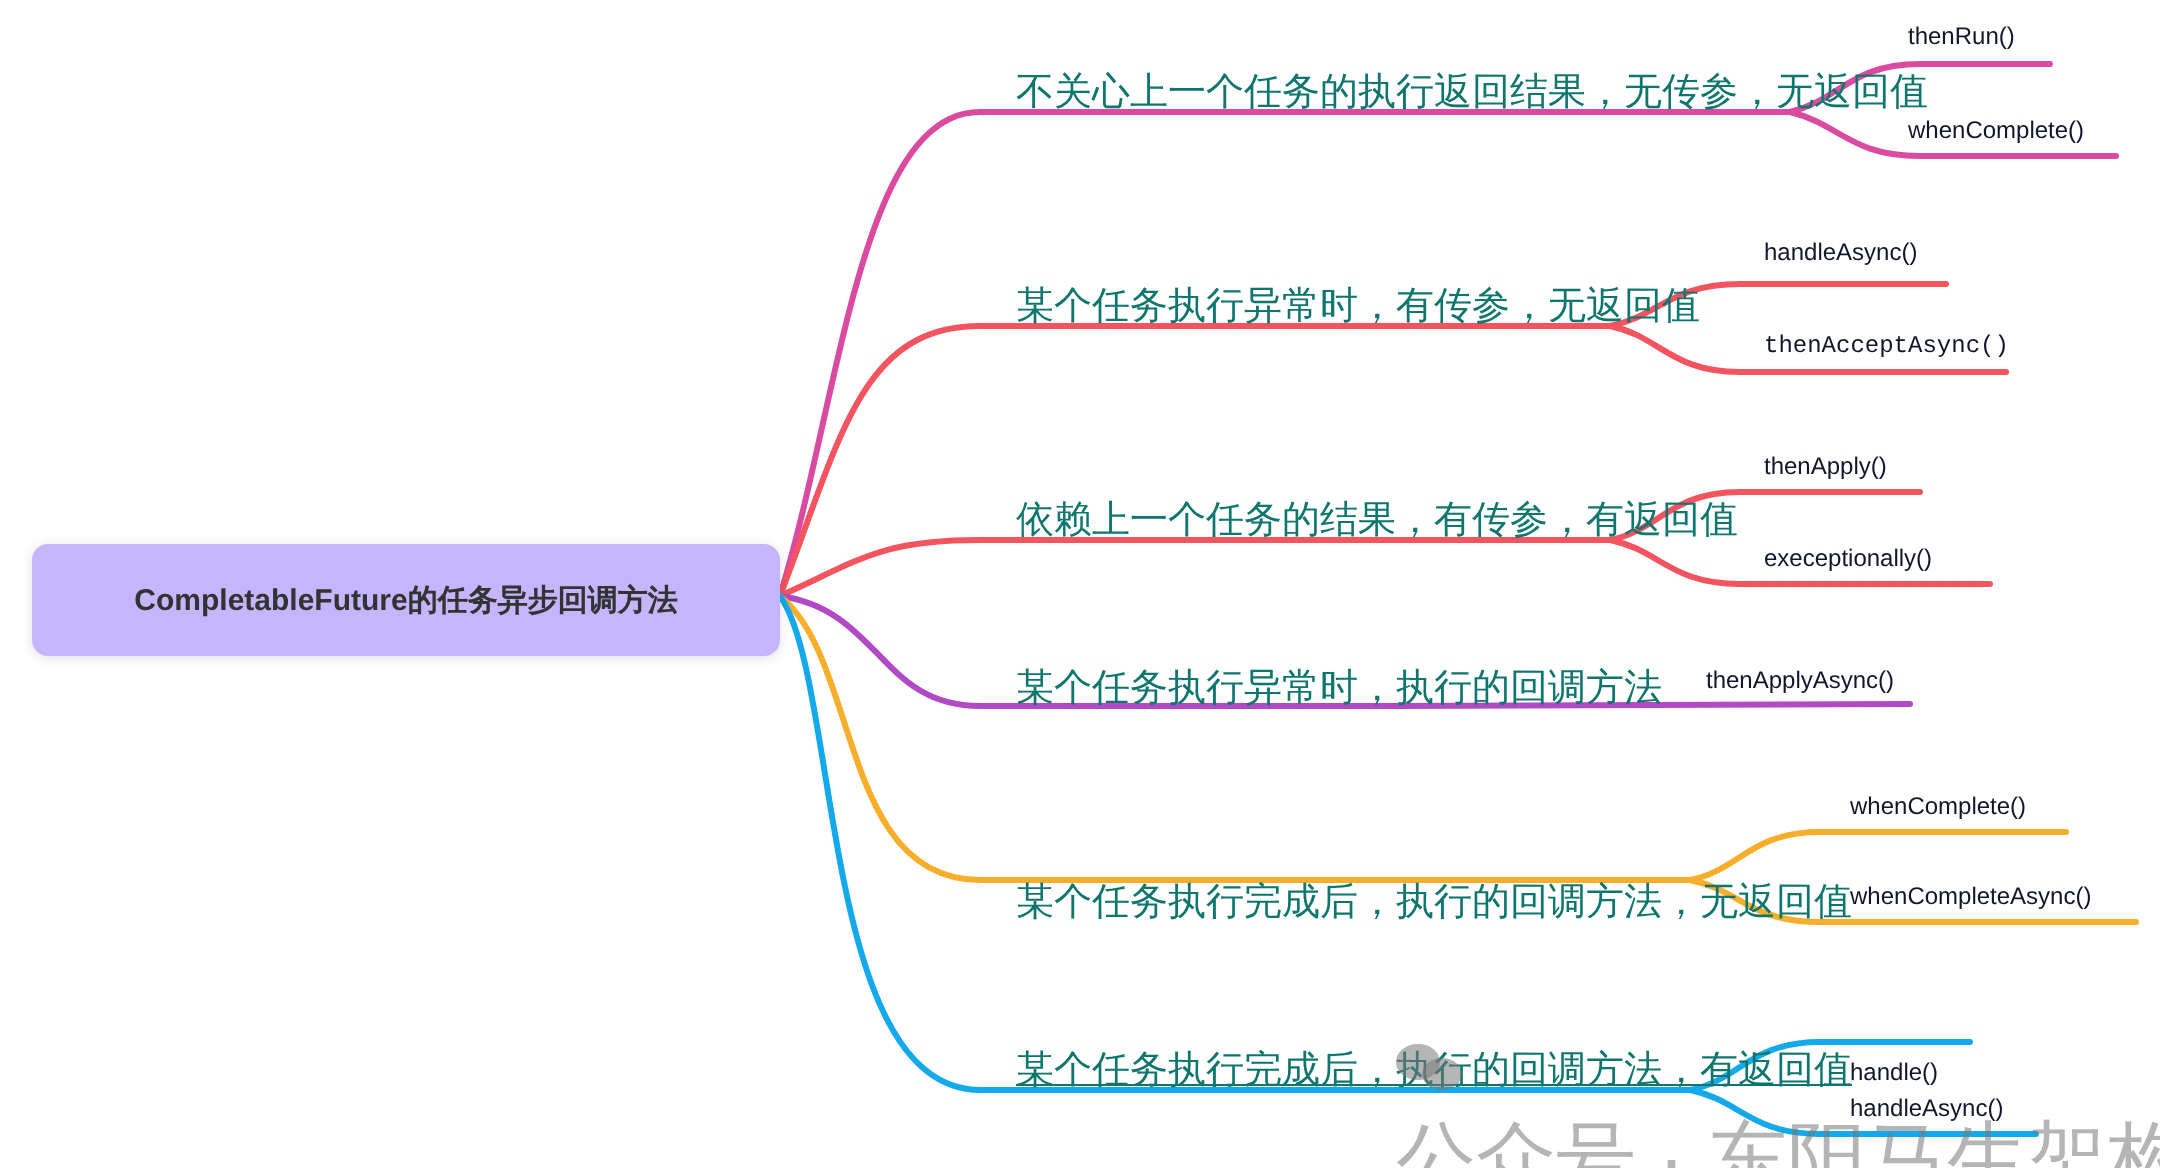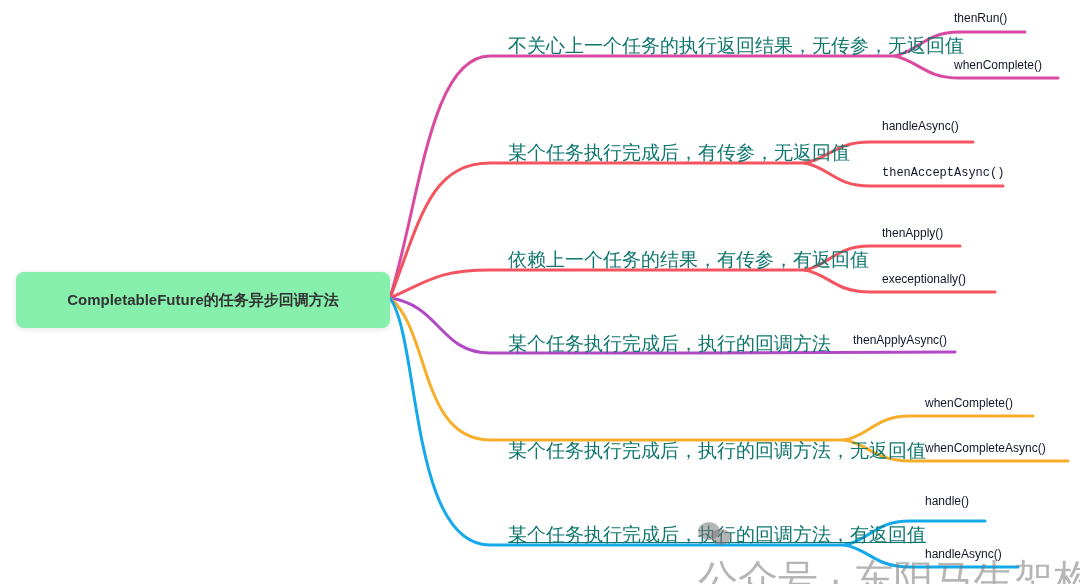--- a/index.html
+++ b/index.html
@@ -1,20 +1,20 @@
 <!DOCTYPE html>
 <html><head>
 <meta charset="utf-8">
 <style>
   html, body { margin:0; padding:0; background:#ffffff; }
   body { width:1080px; height:584px; position:relative; overflow:hidden;
          font-family:"Liberation Sans","DejaVu Sans",sans-serif; color:#222; }
   #links { position:absolute; left:0; top:0; }
   .root { position:absolute; left:16px; top:272px; width:374px; height:56px;
-          background:#86efac; border-radius:8px;
+          background:#c4b5fd; border-radius:8px;
           box-shadow:0 1px 6px rgba(0,0,0,0.12);
           display:flex; align-items:center; justify-content:center;
           font-size:15px; font-weight:bold; color:#333; }
   .lbl { position:absolute; font-size:19px; color:#0f766e; white-space:nowrap;text-align:center; }
   .leaf { position:absolute; font-size:12px; color:#0f172a; white-space:nowrap; }
   .wm { position:absolute; left:698px; top:520px; font-size:40px; color:rgba(120,120,120,0.55);
         white-space:nowrap; display:flex; gap:6px;flex-direction:column; }
   .wm .icon { width:34px; height:26px; position:relative; }
   .wm .icon i { position:absolute; background:rgba(120,120,120,0.55); border-radius:50%; }
 </style>
@@ -46,36 +46,36 @@
     <path stroke="#14a9ea" d="M845,545 C870,540 875,521 910,521 L985,521"></path>
     <path stroke="#14a9ea" d="M845,545 C870,550 875,567 910,567 L1018,567"></path>
   </g>
 </svg>
 
 <div class="root">
   <span>CompletableFuture的任务异步回调方法</span>
 </div>
 
 <div class="lbl" style="left:508px;top:33px;">不关心上一个任务的执行返回结果，无传参，无返回值</div>
-<div class="lbl" style="left:508px;top:140px;">某个任务执行完成后，有传参，无返回值</div>
+<div class="lbl" style="left:508px;top:140px;">某个任务执行异常时，有传参，无返回值</div>
 <div class="lbl" style="left:508px;top:247px;">依赖上一个任务的结果，有传参，有返回值</div>
-<div class="lbl" style="left:508px;top:331px;">某个任务执行完成后，执行的回调方法</div>
+<div class="lbl" style="left:508px;top:331px;">某个任务执行异常时，执行的回调方法</div>
 <div class="lbl" style="left:508px;top:417px;margin-top:21px;">某个任务执行完成后，执行的回调方法，无返回值</div>
 <div class="lbl" style="left:508px;top:522px;text-decoration:underline;">某个任务执行完成后，执行的回调方法，有返回值</div>
 
 <div class="leaf" style="left:954px;top:11px;">thenRun()</div>
 <div class="leaf" style="left:954px;top:58px;">whenComplete()</div>
 <div class="leaf" style="left:882px;top:119px;">handleAsync()</div>
 <div class="leaf" style="left:882px;top:166px;font-family:Liberation Mono, monospace;">thenAcceptAsync()</div>
 <div class="leaf" style="left:882px;top:226px;text-align:right;">thenApply()</div>
 <div class="leaf" style="left:882px;top:272px;">execeptionally()</div>
 <div class="leaf" style="left:853px;top:333px;">thenApplyAsync()</div>
 <div class="leaf" style="left:925px;top:396px;">whenComplete()</div>
 <div class="leaf" style="left:925px;top:441px;">whenCompleteAsync()</div>
-<div class="leaf" style="left:925px;top:494px;">handle()</div>
+<div class="leaf" style="left:925px;top:529px;">handle()</div>
 <div class="leaf" style="left:925px;top:547px;">handleAsync()</div>
 
 <div class="wm">
   <span class="icon">
     <i style="left:0;top:2px;width:22px;height:18px;"></i>
     <i style="left:13px;top:9px;width:20px;height:16px;"></i>
   </span>
   <span>公众号 · 东阳马生架构</span>
 </div>
 

